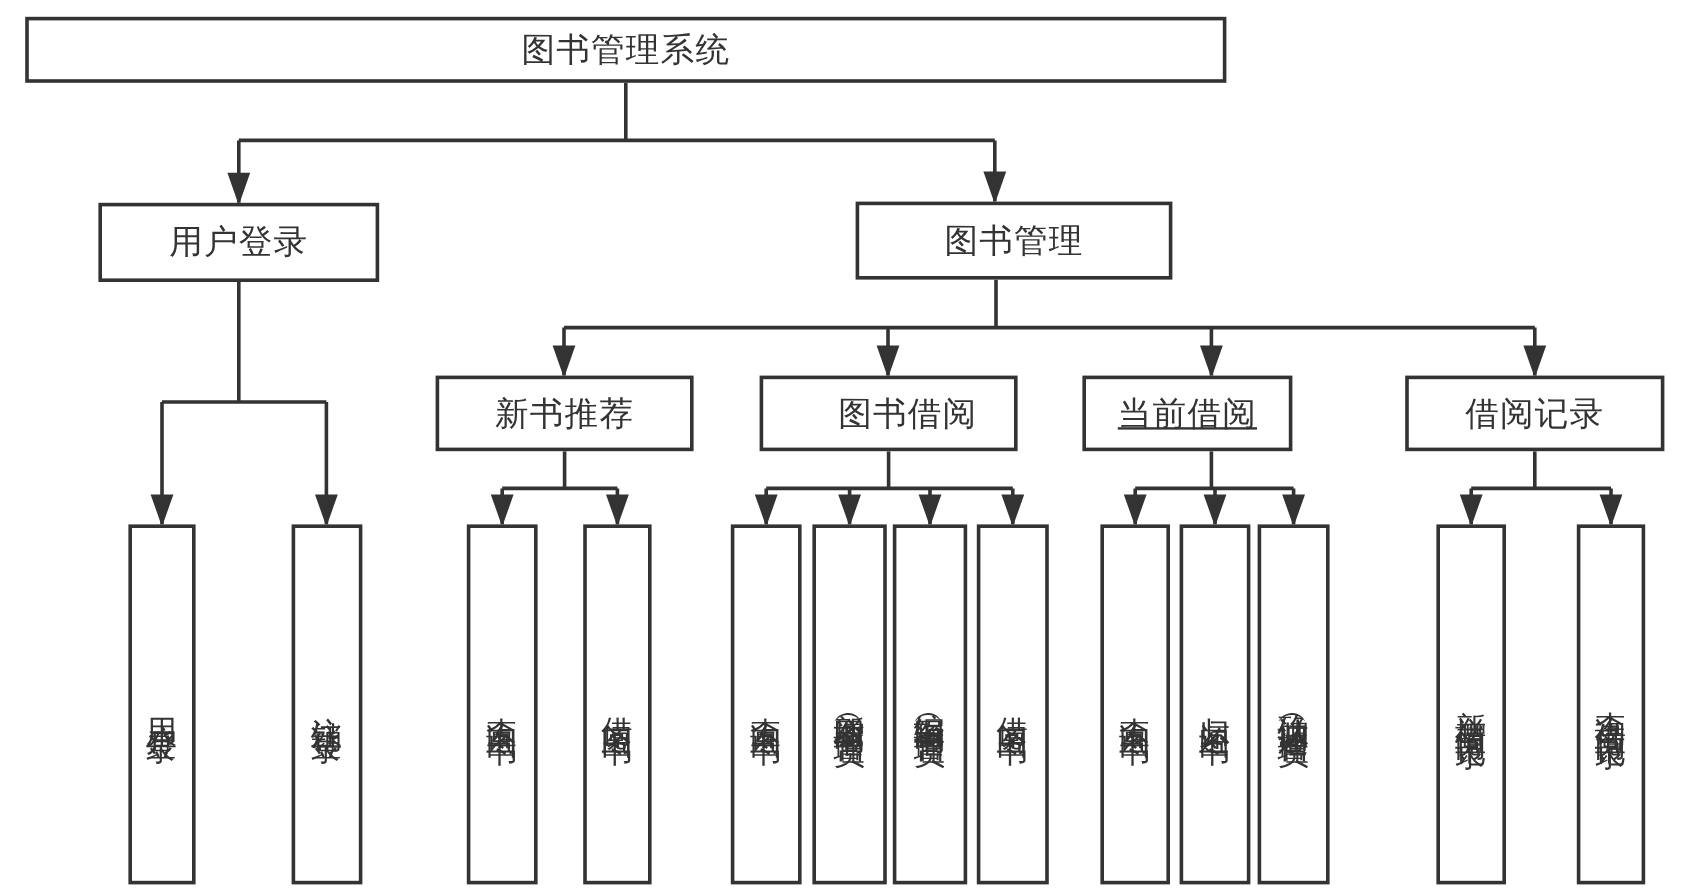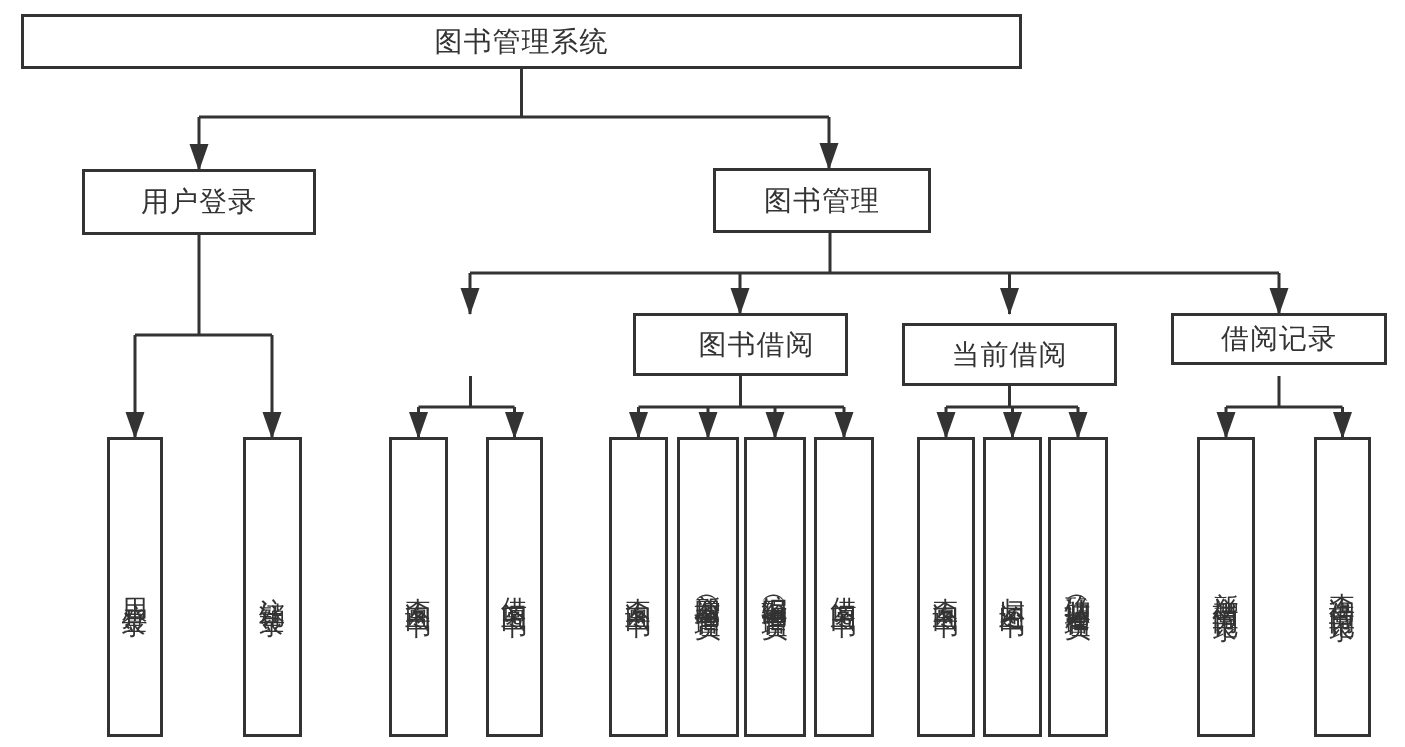--- a/index.html
+++ b/index.html
@@ -96,25 +96,26 @@
       <polygon points="1012.5,439 1003,412 1022,412"></polygon>
       <polygon points="1078,439 1068.5,412 1087.5,412"></polygon>
       <polygon points="1226,439 1216.5,412 1235.5,412"></polygon>
       <polygon points="1342.5,439 1333,412 1352,412"></polygon>
     </g>
   </svg>
 
   <div class="box" style="left:21px; top:14px; width:1001px; height:55px;">图书管理系统</div>
 
   <div class="box" style="left:82px; top:169px; width:234px; height:66px;">用户登录</div>
-  <div class="box" style="left:713px; top:168px; width:218px; height:65px;">图书管理</div>
+  <div class="box" style="left:713px; top:168px; width:264px; height:65px;">图书管理</div>
 
+  <div class="box" style="left:363px; top:313px; width:215px; height:63px;">新书推荐</div>
   <div class="box" style="left:633px; top:313px; width:215px; height:63px;padding-left:32px;">图书借阅</div>
-  <div class="box" style="left:902px; top:323px; width:215px; height:63px;">当前借阅</div>
-  <div class="box" style="left:1171px; top:313px; width:216px; height:52px;">借阅记录</div>
+  <div class="box" style="left:902px; top:313px; width:175px; height:63px;text-decoration:underline;">当前借阅</div>
+  <div class="box" style="left:1171px; top:313px; width:216px; height:63px;">借阅记录</div>
 
   <div class="vbox" style="left:107px; top:437px; width:56px; height:300px;">用户登录</div>
   <div class="vbox" style="left:243px; top:437px; width:59px; height:300px;">注销登录</div>
 
   <div class="vbox" style="left:389px; top:437px; width:59px; height:300px;">查询图书</div>
   <div class="vbox" style="left:486px; top:437px; width:57px; height:300px;">借阅图书</div>
 
   <div class="vbox" style="left:609px; top:437px; width:59px; height:300px;">查询图书</div>
   <div class="vbox" style="left:677px; top:437px; width:62px; height:300px; letter-spacing:3px;">新增图书（管理员）</div>
   <div class="vbox" style="left:744px; top:437px; width:62px; height:300px; letter-spacing:3px;">编辑图书（管理员）</div>

